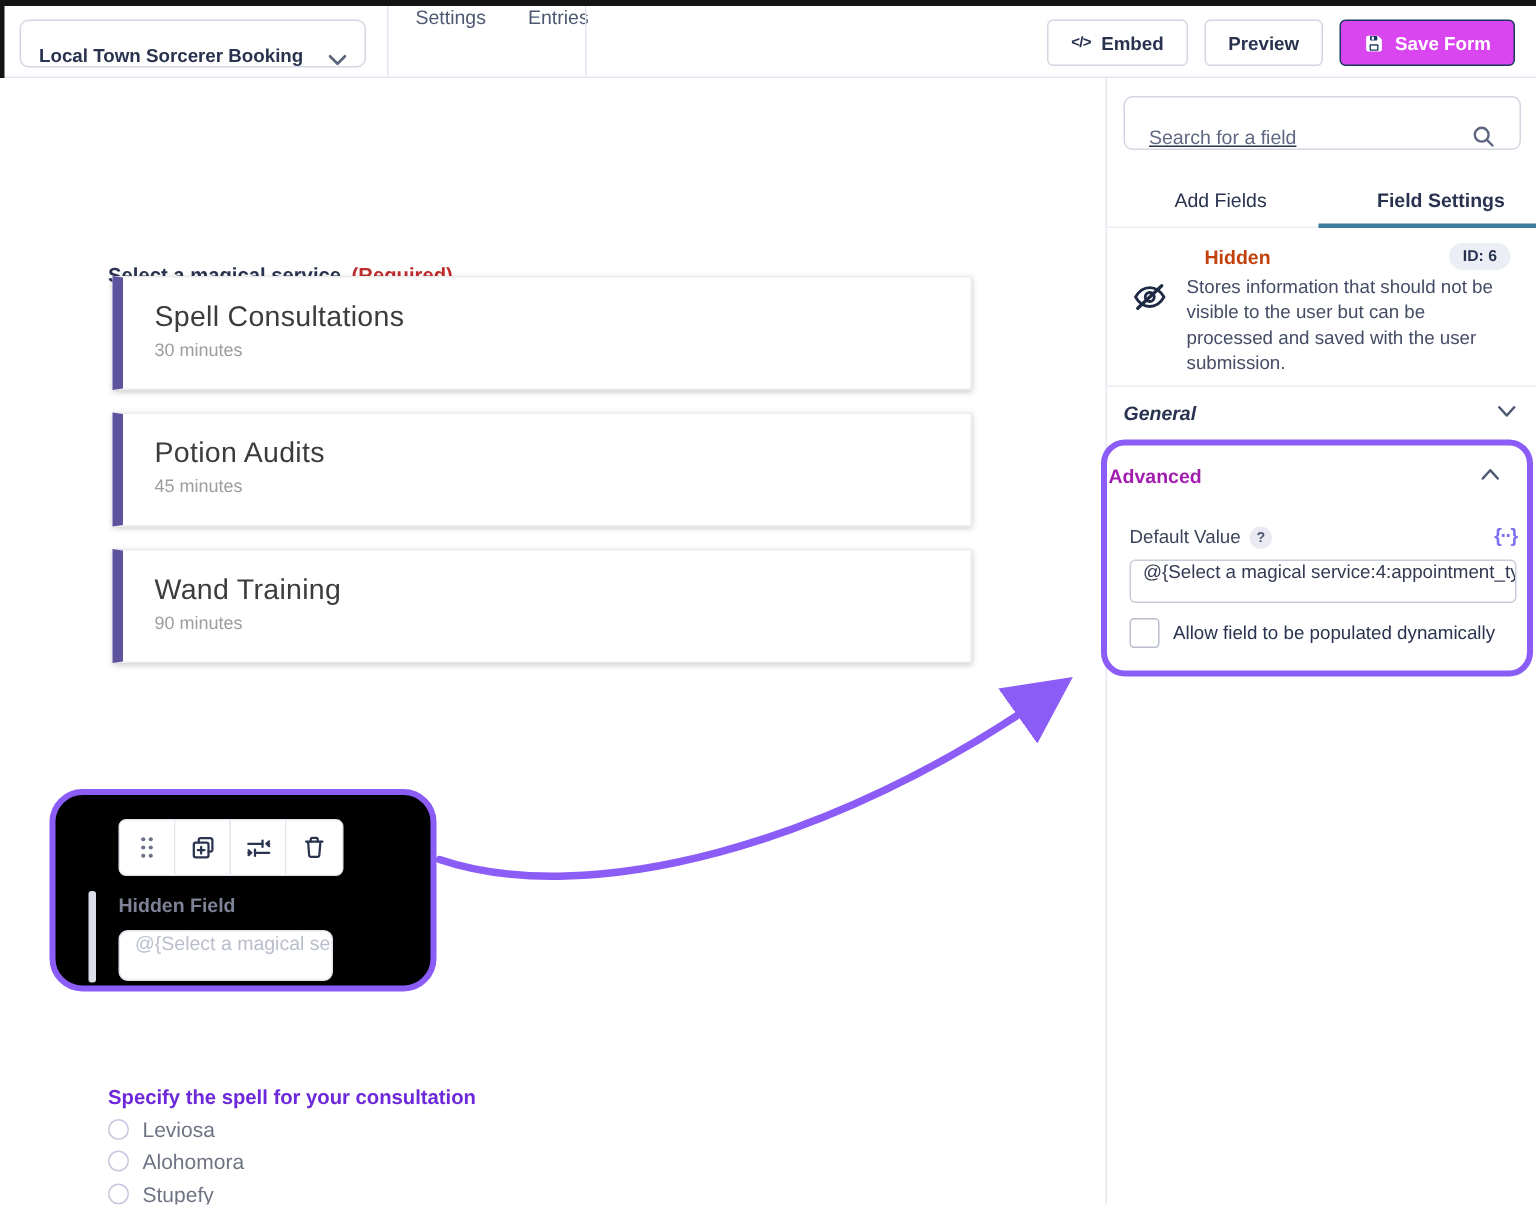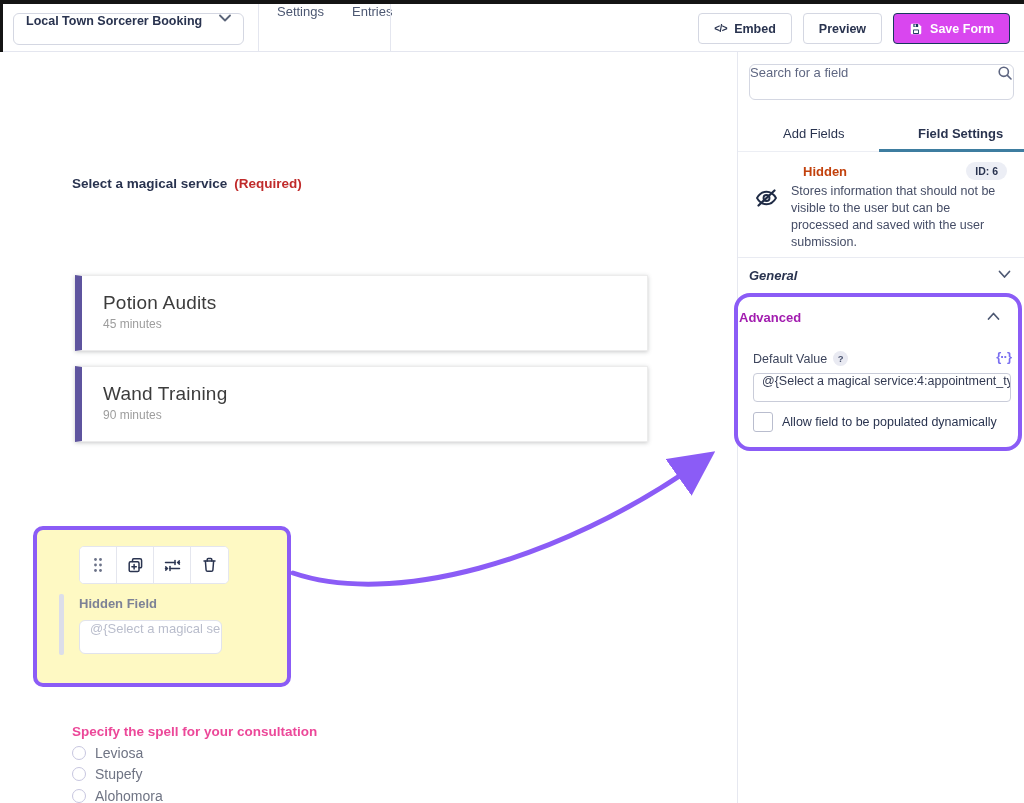--- a/index.html
+++ b/index.html
@@ -11,21 +11,21 @@
   }
   
   .top-strip { position:absolute; left:0; top:0; width:1024px; height:4px; background:#141414; z-index:50; }
   .left-strip { position:absolute; left:0; top:0; width:3px; height:52px; background:#141414; z-index:50; }
 
   
   .header { position:absolute; left:0; top:4px; width:1024px; height:48px; background:#fff; border-bottom:1px solid #e4e6ef; z-index:10; }
   .form-switcher {
     position:absolute; left:13px; top:9px; width:231px; height:32px;
     border:1px solid #d4d7e2; border-radius:6px; background:#fff;
-    display:flex; align-items:flex-start; justify-content:space-between;
+    display:flex; align-items:flex-end; justify-content:space-between;
     padding:0 12px; cursor:pointer;
   }
   .form-switcher .label { font-size:12.5px; font-weight:700; color:#29334f; }
   .hdr-vdiv { position:absolute; top:0; width:1px; height:47px; background:#e4e6ef; }
   .hdr-nav { position:absolute; top:0; height:47px; display:flex; align-items:flex-start; gap:28px; left:277px; }
   .hdr-nav a { font-size:13px; color:#4d5872; text-decoration:none; font-weight:500; cursor:pointer; }
   .hdr-actions { position:absolute; right:14px; top:9px; display:flex; gap:11px; }
   .btn { height:31px; border-radius:4px; border:1px solid #d4d7e2; background:#fff;
          display:flex; align-items:center; gap:7px; padding:0 15px;
          font-size:12.5px; font-weight:700; color:#29334f; cursor:pointer;
@@ -41,22 +41,22 @@
   .service-card {
     position:absolute; left:75px; width:573px; height:76px;
     background:#fff; border:1px solid #ececec; border-left:7px solid #5e549e;
     box-shadow:0 1px 4px rgba(60,64,67,.28); padding:16px 0 0 21px;
   }
   .service-card .title { font-size:19px; color:#3c3c3c; font-weight:400; letter-spacing:.2px; }
   .service-card .dur { font-size:12px; color:#9d9d9d; margin-top:3px; }
 
   
   .hidden-block {
-    position:absolute; left:33px; top:474px; width:258px; height:161px;
-    border:4.5px solid #8b5cf6; border-radius:10px; background:#fef9c3;
+    position:absolute; left:33px; top:474px; width:258px; height:135px;
+    border:4.5px solid #8b5cf6; border-radius:22px; background:#000000;
   }
   .hf-toolbar {
     position:absolute; left:42px; top:16px; display:flex;
     border:1px solid #e4e6ee; border-radius:5px; background:#fff; overflow:hidden;
   }
   .hf-toolbar .tool {
     width:37px; height:36px; display:flex; align-items:center; justify-content:center;
     background:#fff; border:none; border-right:1px solid #e4e6ee; cursor:pointer;
   }
   .hf-toolbar .tool:last-child { border-right:none; }
@@ -68,32 +68,32 @@
     font-size:13px; color:#b9bdcc; background:#fff;
     font-family:"Liberation Sans","DejaVu Sans",sans-serif;
     white-space:nowrap; overflow:hidden;
   }
 
   
   .arrow-svg { position:absolute; left:0; top:0; width:1024px; height:803px; pointer-events:none; z-index:5; }
 
   
   .radio-field { position:absolute; left:72px; top:672px; }
-  .radio-field .rf-label { font-size:13.5px; font-weight:700; color:#ec4899;text-align:center; }
+  .radio-field .rf-label { font-size:13.5px; font-weight:700; color:#6d28d9;text-align:center; }
   .radio-row { display:flex; align-items:center; gap:9px; margin-top:5.5px; }
   .radio-row:first-of-type { margin-top:13px; }
   .radio-circle { width:14px; height:14px; border:1.5px solid #c7c6df; border-radius:50%; background:#fff; flex:0 0 auto; }
   .radio-row .opt { font-size:14px; color:#6f7484; }
 
   
   .sidebar { position:absolute; left:737px; top:52px; width:287px; height:751px; background:#fff; border-left:1px solid #e6e8f0; }
   .search-box {
     position:absolute; left:11px; top:12px; width:265px; height:36px;
     border:1px solid #d4d7e2; border-radius:6px; background:#fff;
-    display:flex; align-items:flex-start; justify-content:space-between; padding:0 0;
+    display:flex; align-items:flex-end; justify-content:space-between; padding:0 16px;text-decoration:underline;
   }
   .search-box .ph { font-size:13px; color:#5f6782; }
   .tabs { position:absolute; left:0; top:62px; width:287px; height:38px; border-bottom:1px solid #eceef4; }
   .tab { position:absolute; top:0; height:38px; display:flex; align-items:center; font-size:13px; color:#29334f; cursor:pointer; }
   .tab.add-fields { left:45px; font-weight:500; }
   .tab.field-settings { left:180px; font-weight:600; }
   .tab-underline { position:absolute; left:141px; top:97px; width:146px; height:3px; background:#3e7da0; }
 
   .field-info { position:absolute; left:0; top:100px; width:287px; }
   .fi-icon { position:absolute; left:16px; top:35px; }
@@ -173,20 +173,24 @@
     </button>
   </div>
 </div>
 
 <div class="canvas">
 
   <div class="field-label-row">
     <span>Select a magical service</span><span class="req">(Required)</span>
   </div>
 
+  <div class="service-card" style="top:132px">
+    <div class="title">Spell Consultations</div>
+    <div class="dur">30 minutes</div>
+  </div>
   <div class="service-card" style="top:223px">
     <div class="title">Potion Audits</div>
     <div class="dur">45 minutes</div>
   </div>
   <div class="service-card" style="top:314px">
     <div class="title">Wand Training</div>
     <div class="dur">90 minutes</div>
   </div>
 
   <div class="hidden-block">
@@ -236,25 +240,25 @@
   </div>
 
   <div class="radio-field">
     <div class="rf-label">Specify the spell for your consultation</div>
     <div class="radio-row">
       <span class="radio-circle"></span>
       <span class="opt">Leviosa</span>
     </div>
     <div class="radio-row">
       <span class="radio-circle"></span>
-      <span class="opt">Stupefy</span>
+      <span class="opt">Alohomora</span>
     </div>
     <div class="radio-row">
       <span class="radio-circle"></span>
-      <span class="opt">Alohomora</span>
+      <span class="opt">Stupefy</span>
     </div>
 
   </div>
 </div>
 
 <svg class="arrow-svg">
   <defs>
     <marker id="ah" markerWidth="9" markerHeight="9" refX="6" refY="4.5" orient="auto">
       <path d="M0,0 L9,4.5 L0,9 Z" fill="#8b5cf6"></path>
     </marker>

